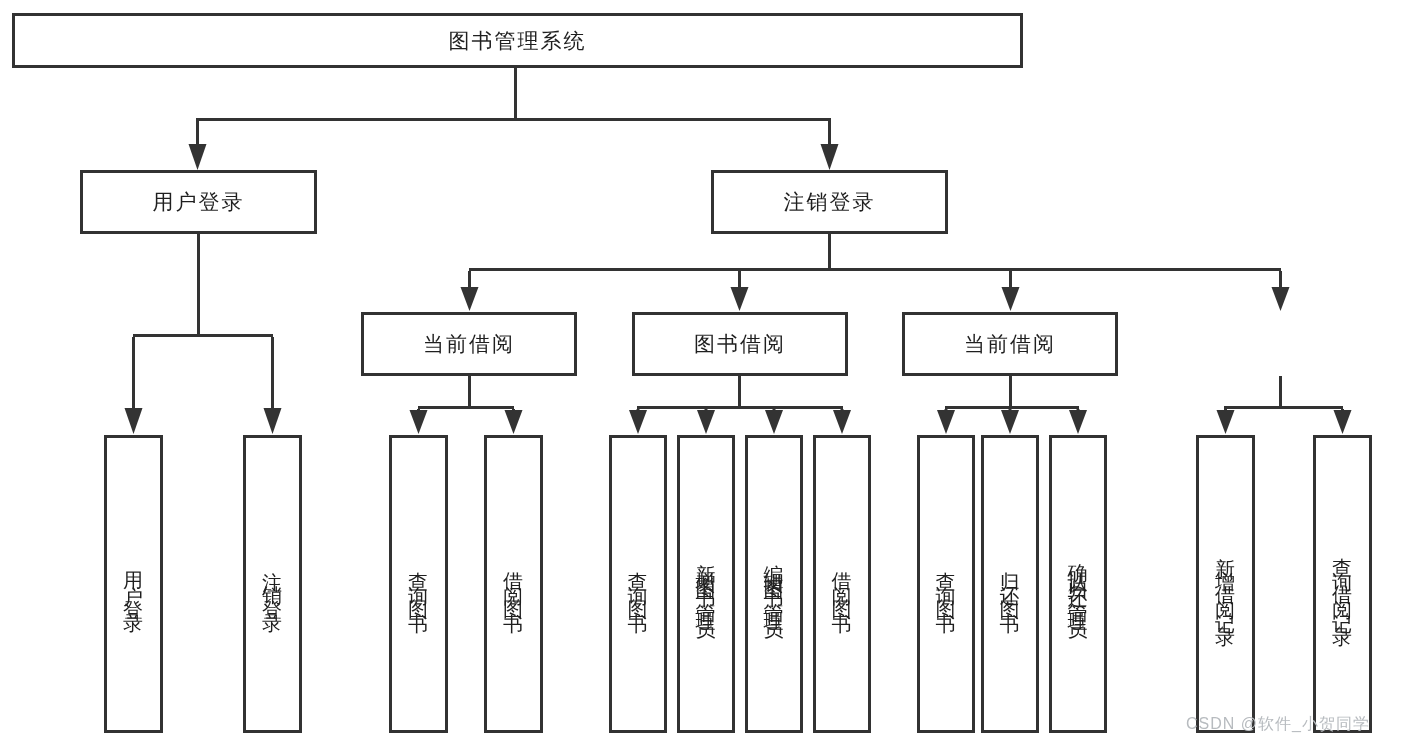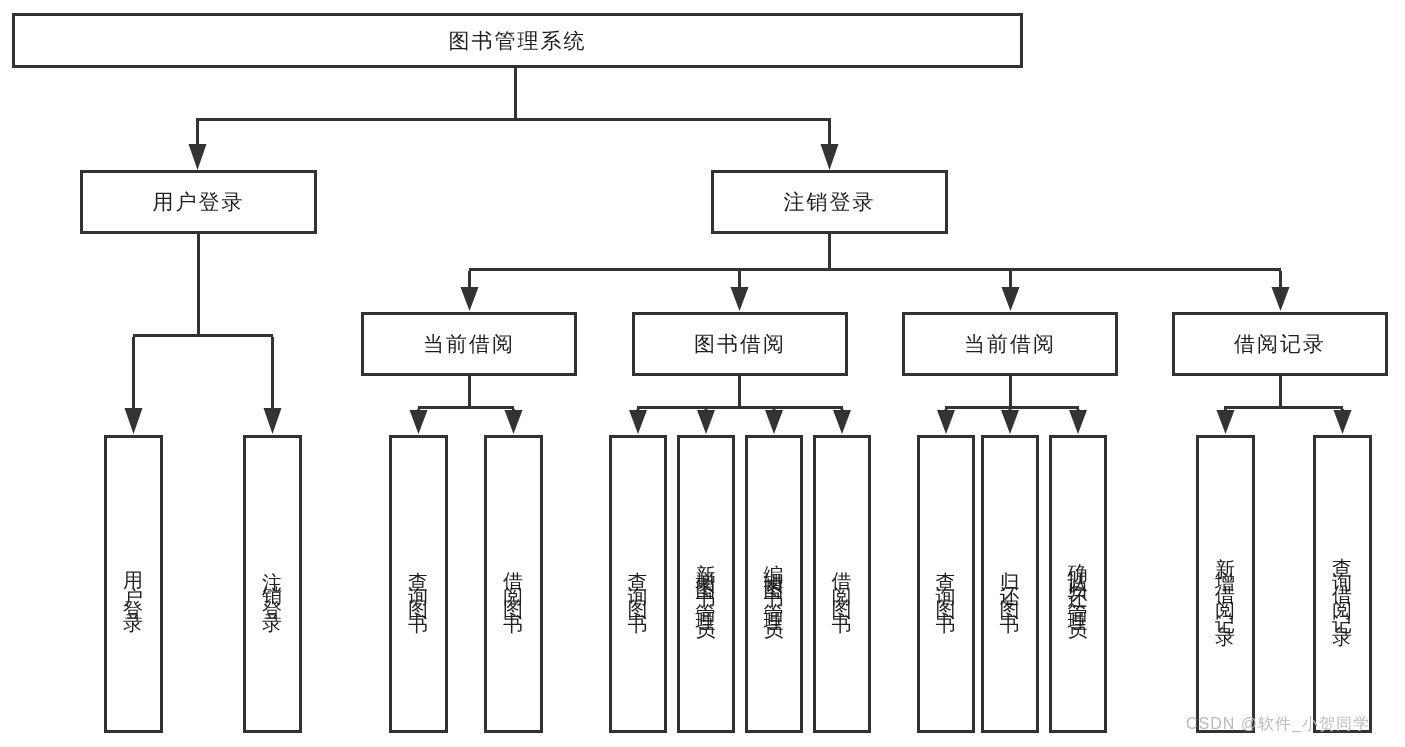--- a/index.html
+++ b/index.html
@@ -129,23 +129,20 @@
 
   <div class="box" style="left:361px; top:312px; width:216px; height:64px;">
     <span class="hlabel">当前借阅</span>
   </div>
   <div class="box" style="left:632px; top:312px; width:216px; height:64px;">
     <span class="hlabel">图书借阅</span>
   </div>
   <div class="box" style="left:902px; top:312px; width:216px; height:64px;">
     <span class="hlabel">当前借阅</span>
   </div>
-  <div class="box" style="left:1172px; top:312px; width:216px; height:64px;">
-    <span class="hlabel">借阅记录</span>
-  </div>
 
   <div class="box" style="left:104px; top:435px; width:59px; height:298px;">
     <span class="vtext">用户登录</span>
   </div>
   <div class="box" style="left:243px; top:435px; width:59px; height:298px;">
     <span class="vtext">注销登录</span>
   </div>
 
   <div class="box" style="left:389px; top:435px; width:59px; height:298px;">
     <span class="vtext">查询图书</span>

